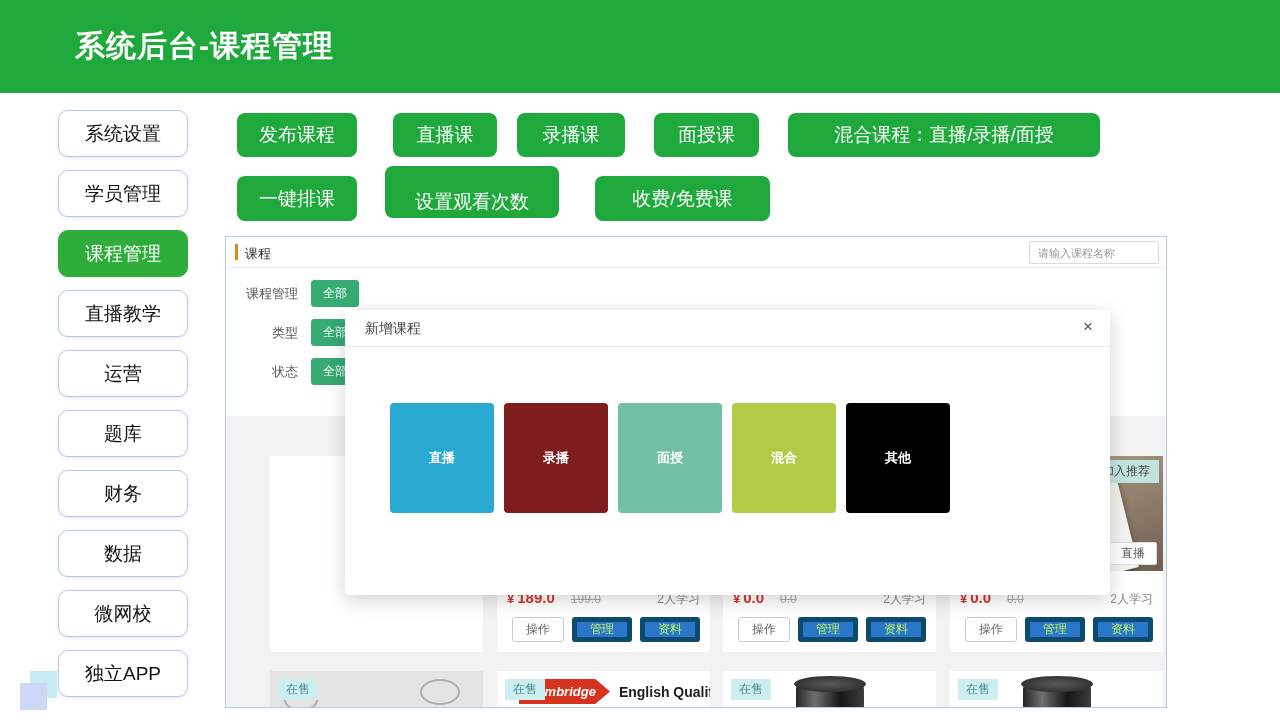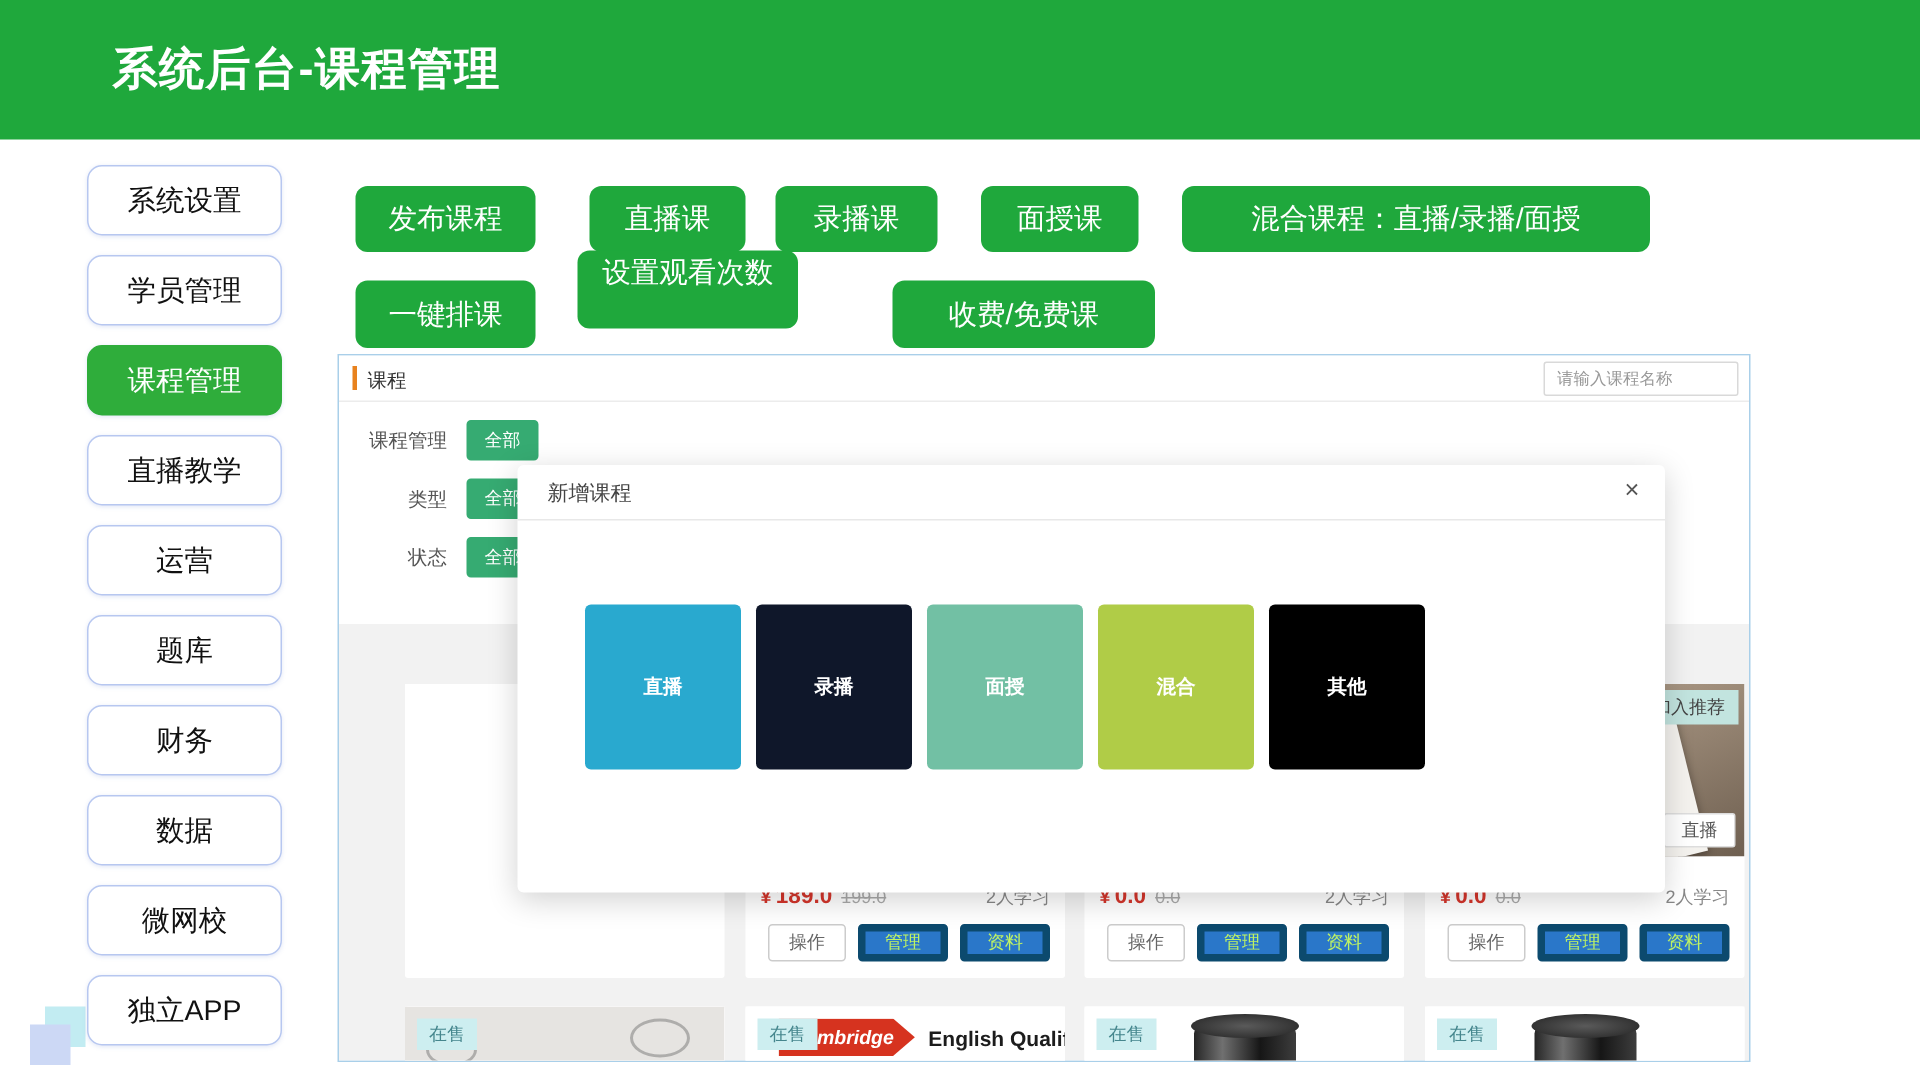--- a/index.html
+++ b/index.html
@@ -13,21 +13,21 @@
 
   
   .sidebar { position:absolute; left:58px; top:110px; width:130px; z-index:5; }
   .side-btn { height:47px; margin-bottom:13px; border:1px solid #b7c7f0; border-radius:10px;
     background:#fff; display:flex; align-items:center; justify-content:center;
     font-size:19px; color:#111; box-shadow:0 1px 3px rgba(140,160,220,.25); cursor:pointer; }
   .side-btn.active { background:#2fad3b; border-color:#2fad3b; color:#fff; }
 
   
   .qa-btn { position:absolute; background:#1fa83c; color:#fff; border-radius:8px;
-    display:flex; align-items:center; justify-content:center; font-size:19px; cursor:pointer;margin-top:11px; }
+    display:flex; align-items:center; justify-content:center; font-size:19px; cursor:pointer; }
 
   
   .panel { position:absolute; left:225px; top:236px; width:942px; height:472px;
     background:#fff; border:1px solid #a9cfe9; overflow:hidden; z-index:1; }
   .panel-header { position:relative; height:31px; border-bottom:1px solid #ececec; background:#fff; }
   .accent-bar { position:absolute; left:9px; top:7px; width:3px; height:16px; background:#e8821e; }
   .panel-title { position:absolute; left:19px; top:8px; font-size:13px; color:#333; }
   .search-input { position:absolute; right:7px; top:4px; width:130px; height:23px;
     border:1px solid #d9d9d9; border-radius:2px; font-size:11px; padding:0 8px; color:#333; outline:none; }
   .search-input::placeholder { color:#999; }
@@ -42,21 +42,21 @@
 
   
   .gray-zone { position:absolute; left:0; top:179px; width:940px; height:291px; background:#f2f2f2; }
   .ccard { position:absolute; width:213px; background:#fff; border-radius:2px; }
   .ccard .img { position:relative; height:115px; overflow:hidden; background:#fff; }
   .title-cut { height:7px; margin:4px 10px 0; background:linear-gradient(#c9c9c9,#c9c9c9) no-repeat;
     background-size:45% 60%; opacity:.7; }
   .price-row { display:flex; align-items:baseline; padding:7px 10px 0; }
   .price-yen { color:#d5352b; font-size:13px; font-weight:700; margin-right:3px; }
   .price-val { color:#d5352b; font-size:15px; font-weight:700; }
-  .price-old { color:#aaa; font-size:12px; text-decoration:line-through; margin-left:6px; }
+  .price-old { color:#aaa; font-size:12px; text-decoration:line-through; margin-left:16px; }
   .students { margin-left:auto; font-size:12px; color:#888; }
   .actions { display:flex; justify-content:flex-end; gap:8px; padding:9px 10px 10px; }
   .act-btn { height:25px; padding:0 13px; font-size:12px; border-radius:3px;
     display:flex; align-items:center; cursor:pointer; }
   .act-op { background:#fff; border:1px solid #ccc; color:#666; }
   .act-primary { background:#2a77c9; border:5px solid #0c4a6e; color:#bef264; }
 
   .feat-badge { position:absolute; top:4px; right:4px; background:#c2e4df; color:#444;
     font-size:12px; padding:3px 9px; z-index:2; }
   .live-tag { position:absolute; bottom:6px; right:6px; background:#fff; border:1px solid #ddd;
@@ -120,21 +120,21 @@
   <div class="side-btn">独立APP</div>
 </div>
 
 <div class="qa-btn" style="left:237px;top:113px;width:120px;height:44px">发布课程</div>
 <div class="qa-btn" style="left:393px;top:113px;width:104px;height:44px">直播课</div>
 <div class="qa-btn" style="left:517px;top:113px;width:108px;height:44px">录播课</div>
 <div class="qa-btn" style="left:654px;top:113px;width:105px;height:44px">面授课</div>
 <div class="qa-btn" style="left:788px;top:113px;width:312px;height:44px">混合课程：直播/录播/面授</div>
 
 <div class="qa-btn" style="left:237px;top:176px;width:120px;height:45px">一键排课</div>
-<div class="qa-btn" style="left:385px;top:156px;width:147px;height:52px;align-items:flex-start;padding-top:2px">设置观看次数</div>
+<div class="qa-btn" style="left:385px;top:166px;width:174px;height:52px;align-items:flex-start;padding-top:23px">设置观看次数</div>
 <div class="qa-btn" style="left:595px;top:176px;width:175px;height:45px">收费/免费课</div>
 
 <div class="panel">
   <div class="panel-header">
     <div class="accent-bar"></div>
     <div class="panel-title">课程</div>
     <input class="search-input" placeholder="请输入课程名称" style="">
   </div>
 
   <div class="filters">
@@ -251,18 +251,18 @@
   </div>
 </div>
 
 <div class="modal">
   <div class="modal-head">
     <div class="modal-title">新增课程</div>
     <div class="modal-close">×</div>
   </div>
   <div class="type-row">
     <div class="type-card" style="background: rgb(41, 169, 207);">直播</div>
-    <div class="type-card" style="background: #0f172a;">录播</div>
+    <div class="type-card" style="background: #7f1d1d;">录播</div>
     <div class="type-card" style="background: rgb(114, 192, 164); text-align: right;">面授</div>
     <div class="type-card" style="background: rgb(176, 204, 71);">混合</div>
     <div class="type-card" style="background: #000000;">其他</div>
   </div>
 </div>
 
 </body></html>

